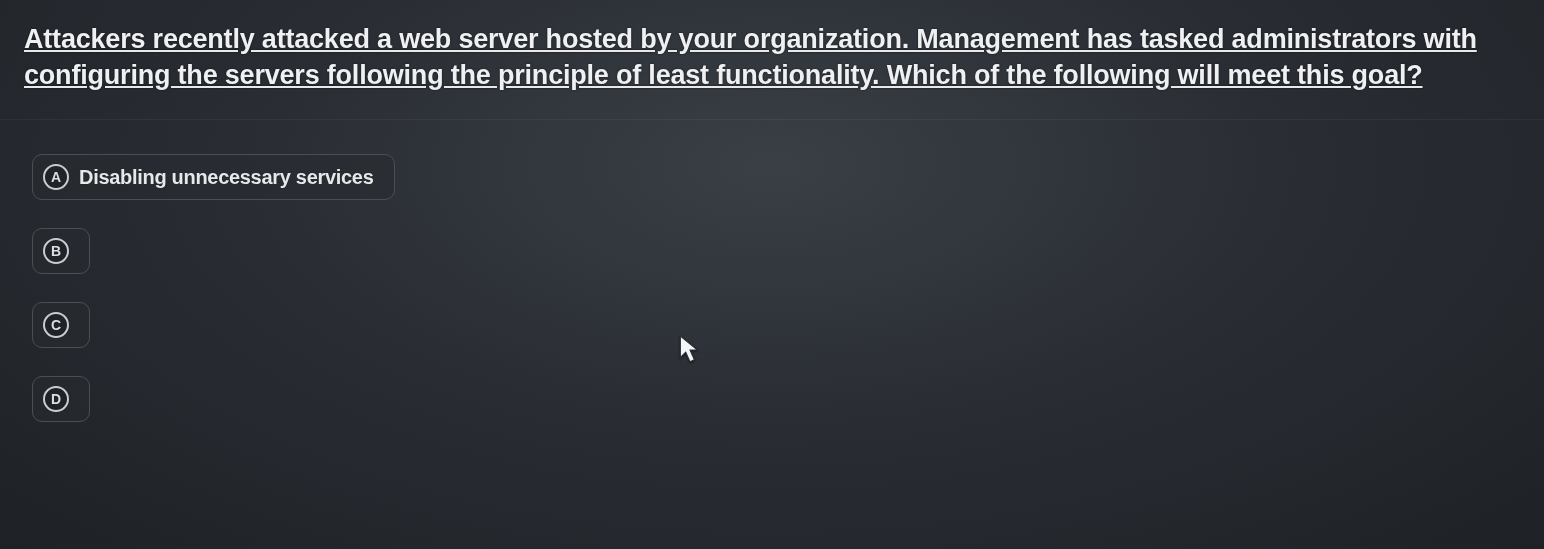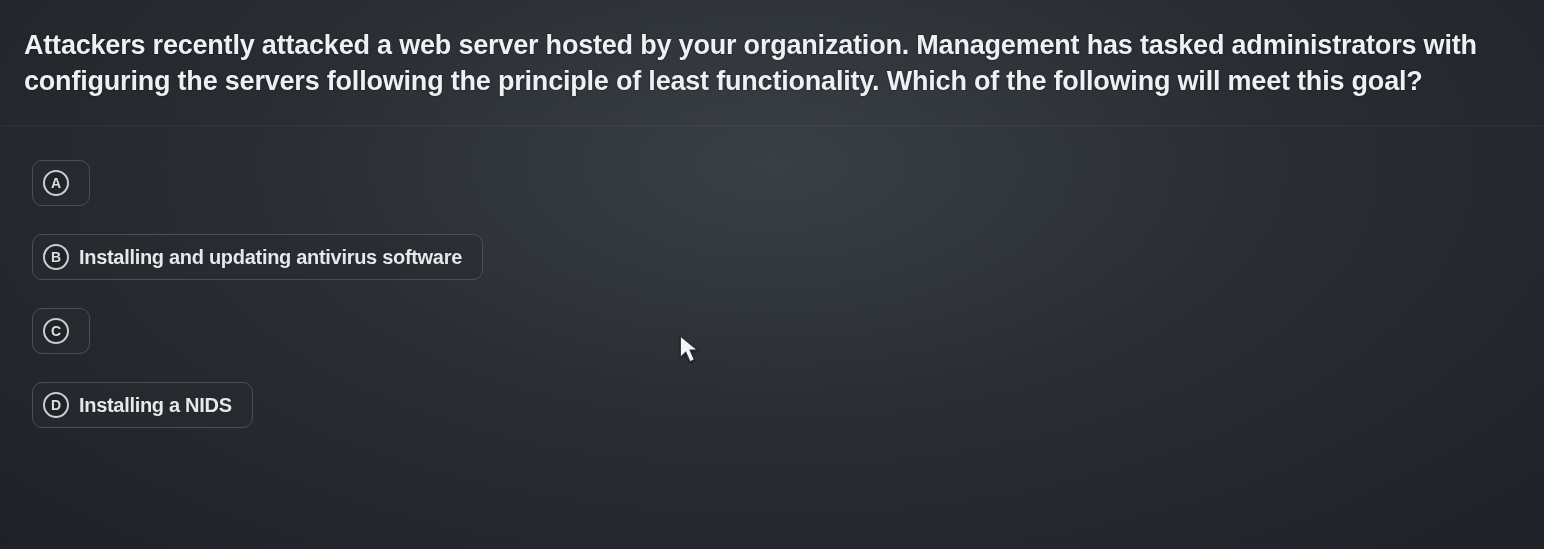--- a/index.html
+++ b/index.html
@@ -4,22 +4,23 @@
 <style>
   * { margin: 0; padding: 0; box-sizing: border-box; }
   html, body { width: 1544px; height: 549px; overflow: hidden; }
   body {
     background: radial-gradient(ellipse at 50% 30%, #3a3f46 0%, #2a2e34 45%, #1e2126 100%);
     font-family: -apple-system, BlinkMacSystemFont, "Segoe UI", Arial, sans-serif;
     color: #e8e9eb;
     position: relative;
   }
   .question-block {
-    padding: 28px 24px 26px 24px;
+    padding: 22px 24px 26px 24px;
     border-bottom: 1px solid rgba(255,255,255,0.05);
+    text-decoration: underline;
   }
   .question-text {
     font-size: 27px;
     line-height: 1.32;
     font-weight: 800;
     color: #eef0f2;
     text-shadow: 0 0 2px rgba(0,0,0,0.6);
     letter-spacing: -0.2px;
   }
   .answers {
@@ -75,34 +76,33 @@
 <body>
 
 <div class="question-block">
   <div class="question-text">Attackers recently attacked a web server hosted by your organization. Management has tasked administrators with configuring the servers following the principle of least functionality. Which of the following will meet this goal?</div>
 </div>
 
 <div class="answers">
 
   <div class="answer">
     <span class="badge">A</span>
+    <span class="answer-label">Disabling unnecessary services</span>
   </div>
 
   <div class="answer">
     <span class="badge">B</span>
-    <span class="answer-label">Installing and updating antivirus software</span>
   </div>
 
   <div class="answer">
     <span class="badge">C</span>
   </div>
 
   <div class="answer">
     <span class="badge">D</span>
-    <span class="answer-label">Installing a NIDS</span>
   </div>
 
 </div>
 
 <div class="cursor">
   <svg viewBox="0 0 20 28">
     <path d="M1 1 L1 21 L6 16 L10 25 L14 23 L10 14 L17 14 Z" fill="#f4f5f6" stroke="#2b2e33" stroke-width="1"></path>
   </svg>
 </div>
 

